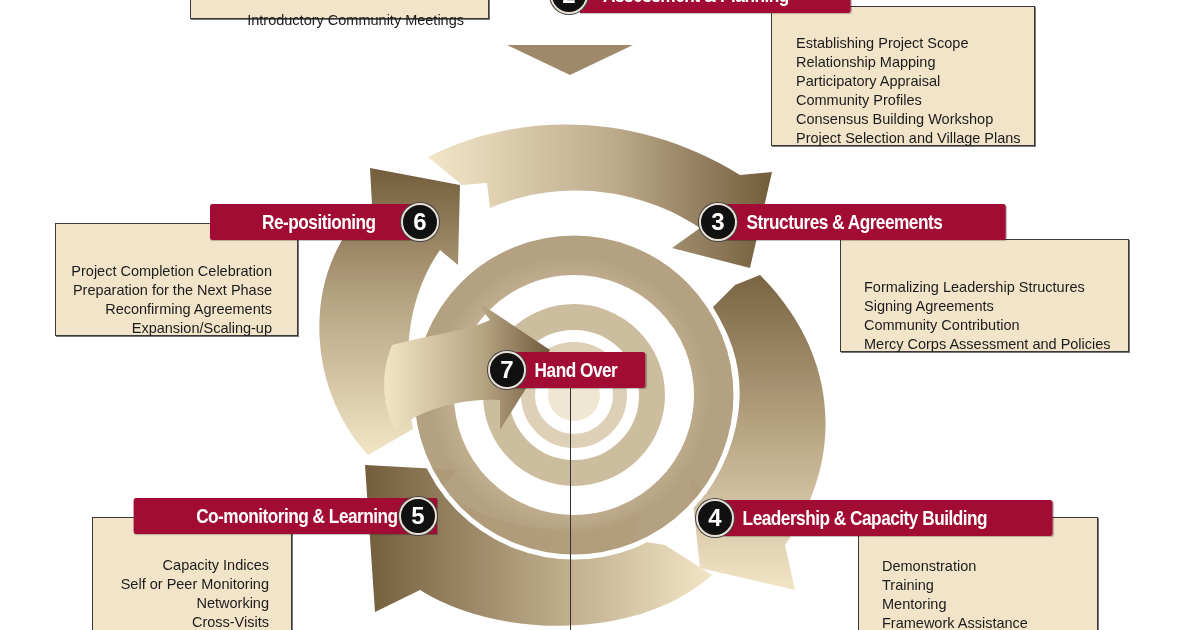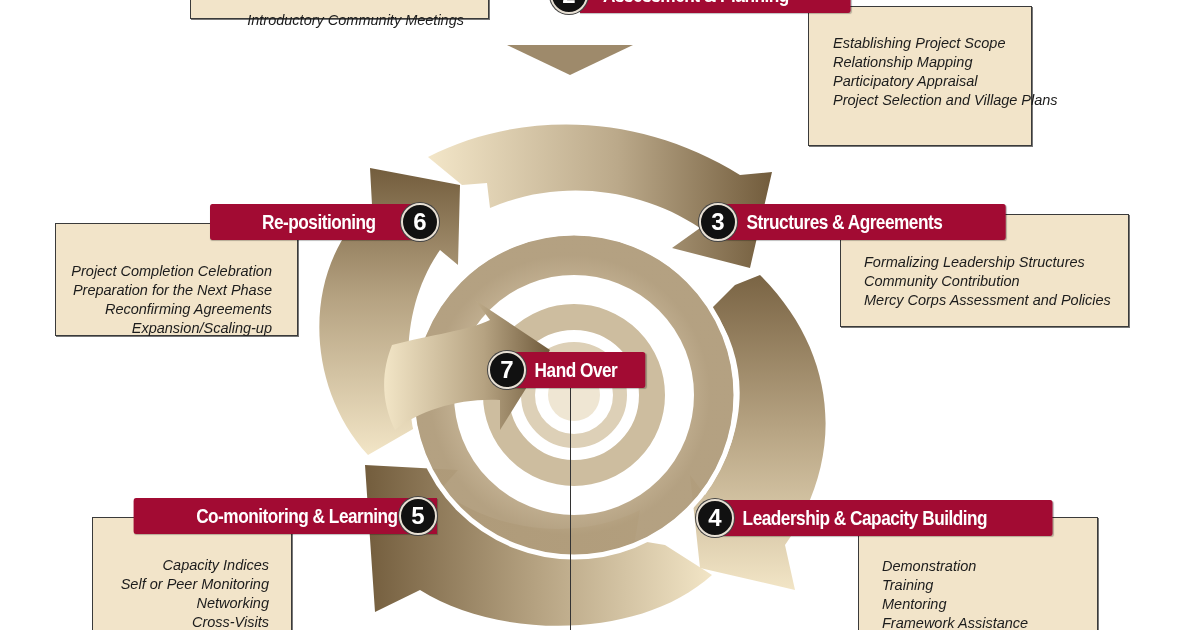--- a/index.html
+++ b/index.html
@@ -1,18 +1,18 @@
 <!DOCTYPE html>
 <html><head>
 <meta charset="utf-8">
 <style>
   html, body { margin:0; padding:0; }
   body { width:1200px; height:630px; position:relative; overflow:hidden; background:#ffffff; font-family:"Liberation Sans", sans-serif; }
   .box { position:absolute; background:#f2e4c9; border:1px solid #3a3a3a; box-shadow:1px 1px 0 #777; box-sizing:border-box; color:#1c1c1c; font-size:14.5px; line-height:19px; }
-  .box ul { list-style:none; margin:0; padding:12px;font-style:italic; }
+  .box ul { list-style:none; margin:0; padding:12px; }
   .box li { white-space:nowrap; }
   .right { text-align:right; }
   .label { position:absolute; background:#a20b33; color:#fff; font-family:"Liberation Sans", sans-serif; font-weight:bold; font-size:21px; letter-spacing:-0.6px; box-sizing:border-box; border-radius:0 3px 3px 0; height:36px; line-height:36px; white-space:nowrap; box-shadow:1px 1px 1px rgba(0,0,0,0.25); transform:scaleX(0.82); transform-origin:left center; }
   .label.lt { border-radius:3px 0 0 3px; transform-origin:right center; }
   .num { position:absolute; width:34px; height:34px; border-radius:50%; background:#111; border:2px solid #e8e0d4; box-shadow:0 0 0 1px #444; color:#fff; font-weight:bold; font-size:24px; line-height:34px; text-align:center; font-family:"Liberation Sans", sans-serif; }
   svg.diagram { position:absolute; left:0; top:0; }
   .connector { position:absolute; background:#333; width:1px; }
 </style>
 </head>
 <body>
@@ -70,34 +70,37 @@
 
   <path d="M 392,345 C 430,335 470,330 490,320 L 475,300 L 550,350 L 500,430 L 500,400 C 460,398 420,410 395,430 C 380,400 382,370 392,345 Z" fill="url(#gInner)"></path>
 </svg>
 
 <div class="box right" style="left:190px; top:-30px; width:299px; height:49px; padding:28px 12px 0 0;">
   <ul>
     <li>Introductory Community Meetings</li>
   </ul>
 </div>
 
-<div class="box" style="left:771px; top:6px; width:224px; height:140px; padding:15px 0 0 12px;margin-left:37px;">
+<div class="box" style="left:771px; top:6px; width:264px; height:140px; padding:15px 0 0 12px;">
   <ul>
     <li>Establishing Project Scope</li>
     <li>Relationship Mapping</li>
     <li>Participatory Appraisal</li>
+    <li>Community Profiles</li>
+    <li>Consensus Building Workshop</li>
     <li>Project Selection and Village Plans</li>
   </ul>
 </div>
 <div class="label" style="left:580px; top:-23px; width:330px; padding-left:28px;">Assessment &amp; Planning</div>
 <div class="num" style="left:550px; top:-24px;">2</div>
 
-<div class="box" style="left:840px; top:214px; width:289px; height:113px; padding:26px 0 0 11px;">
+<div class="box" style="left:840px; top:239px; width:289px; height:113px; padding:26px 0 0 11px;">
   <ul>
     <li>Formalizing Leadership Structures</li>
+    <li>Signing Agreements</li>
     <li>Community Contribution</li>
     <li>Mercy Corps Assessment and Policies</li>
   </ul>
 </div>
 <div class="label" style="left:722px; top:204px; width:346px; padding-left:30px;">Structures &amp; Agreements</div>
 <div class="num" style="left:699px; top:203px;">3</div>
 
 <div class="box right" style="left:55px; top:223px; width:243px; height:113px; padding:26px 13px 0 0;">
   <ul>
     <li>Project Completion Celebration</li>

